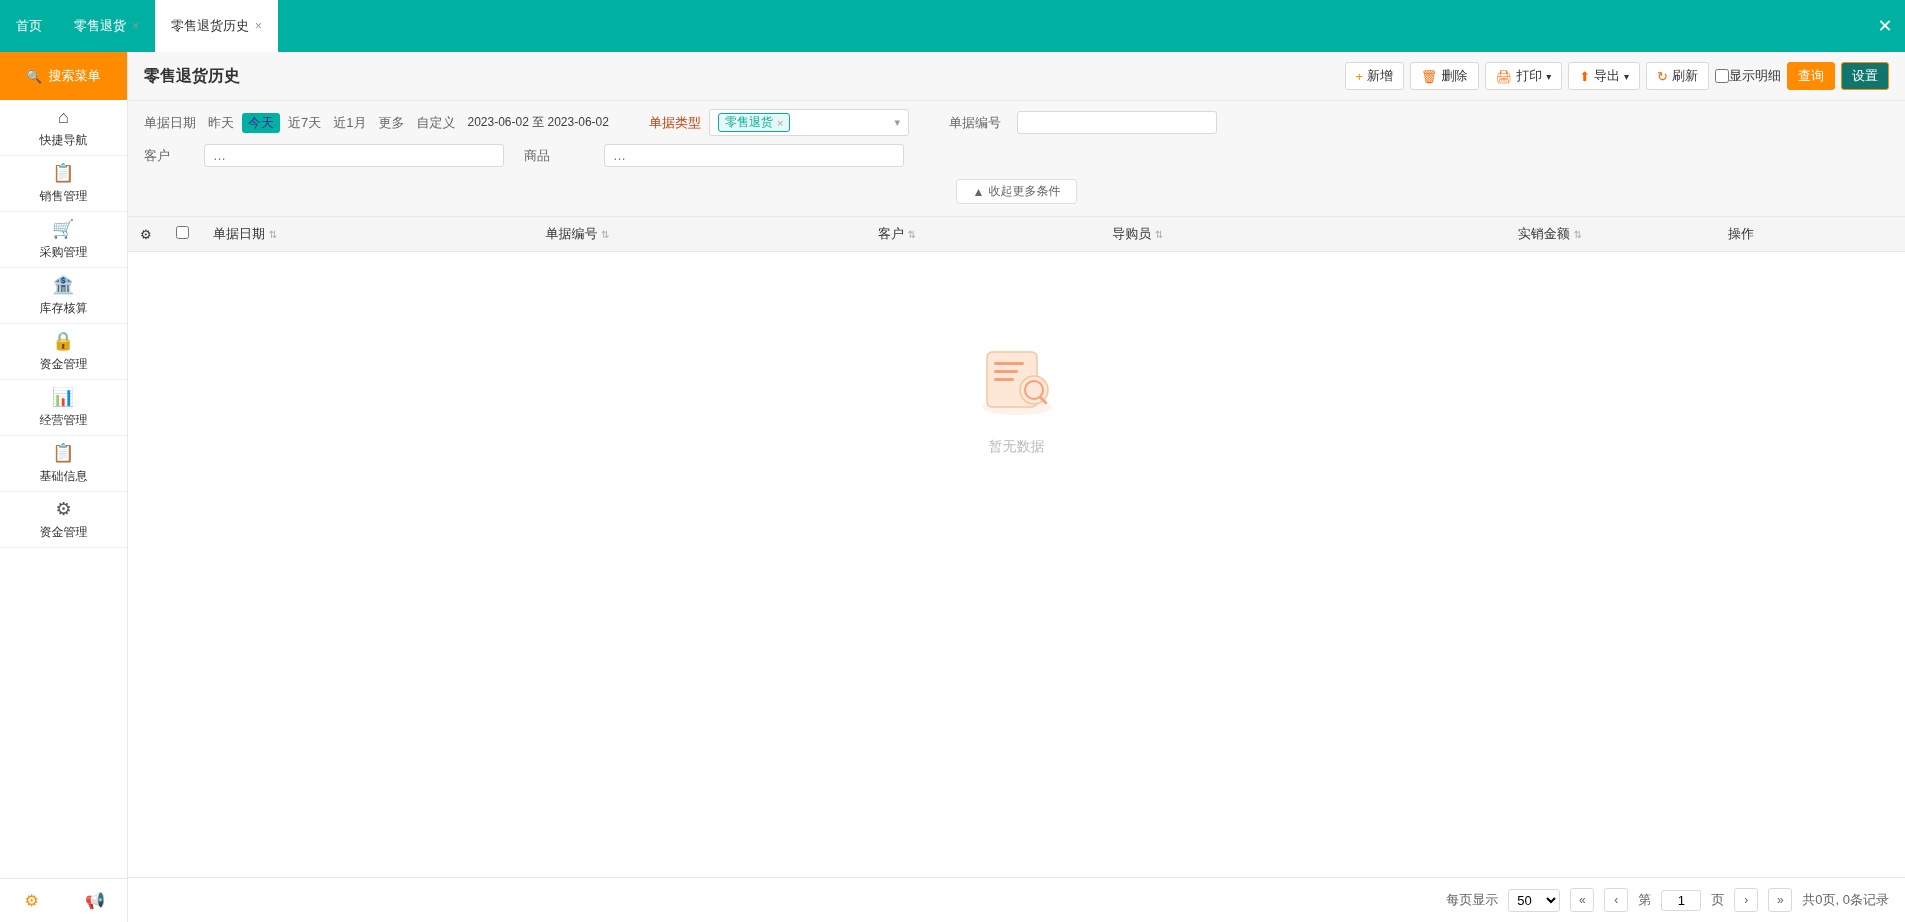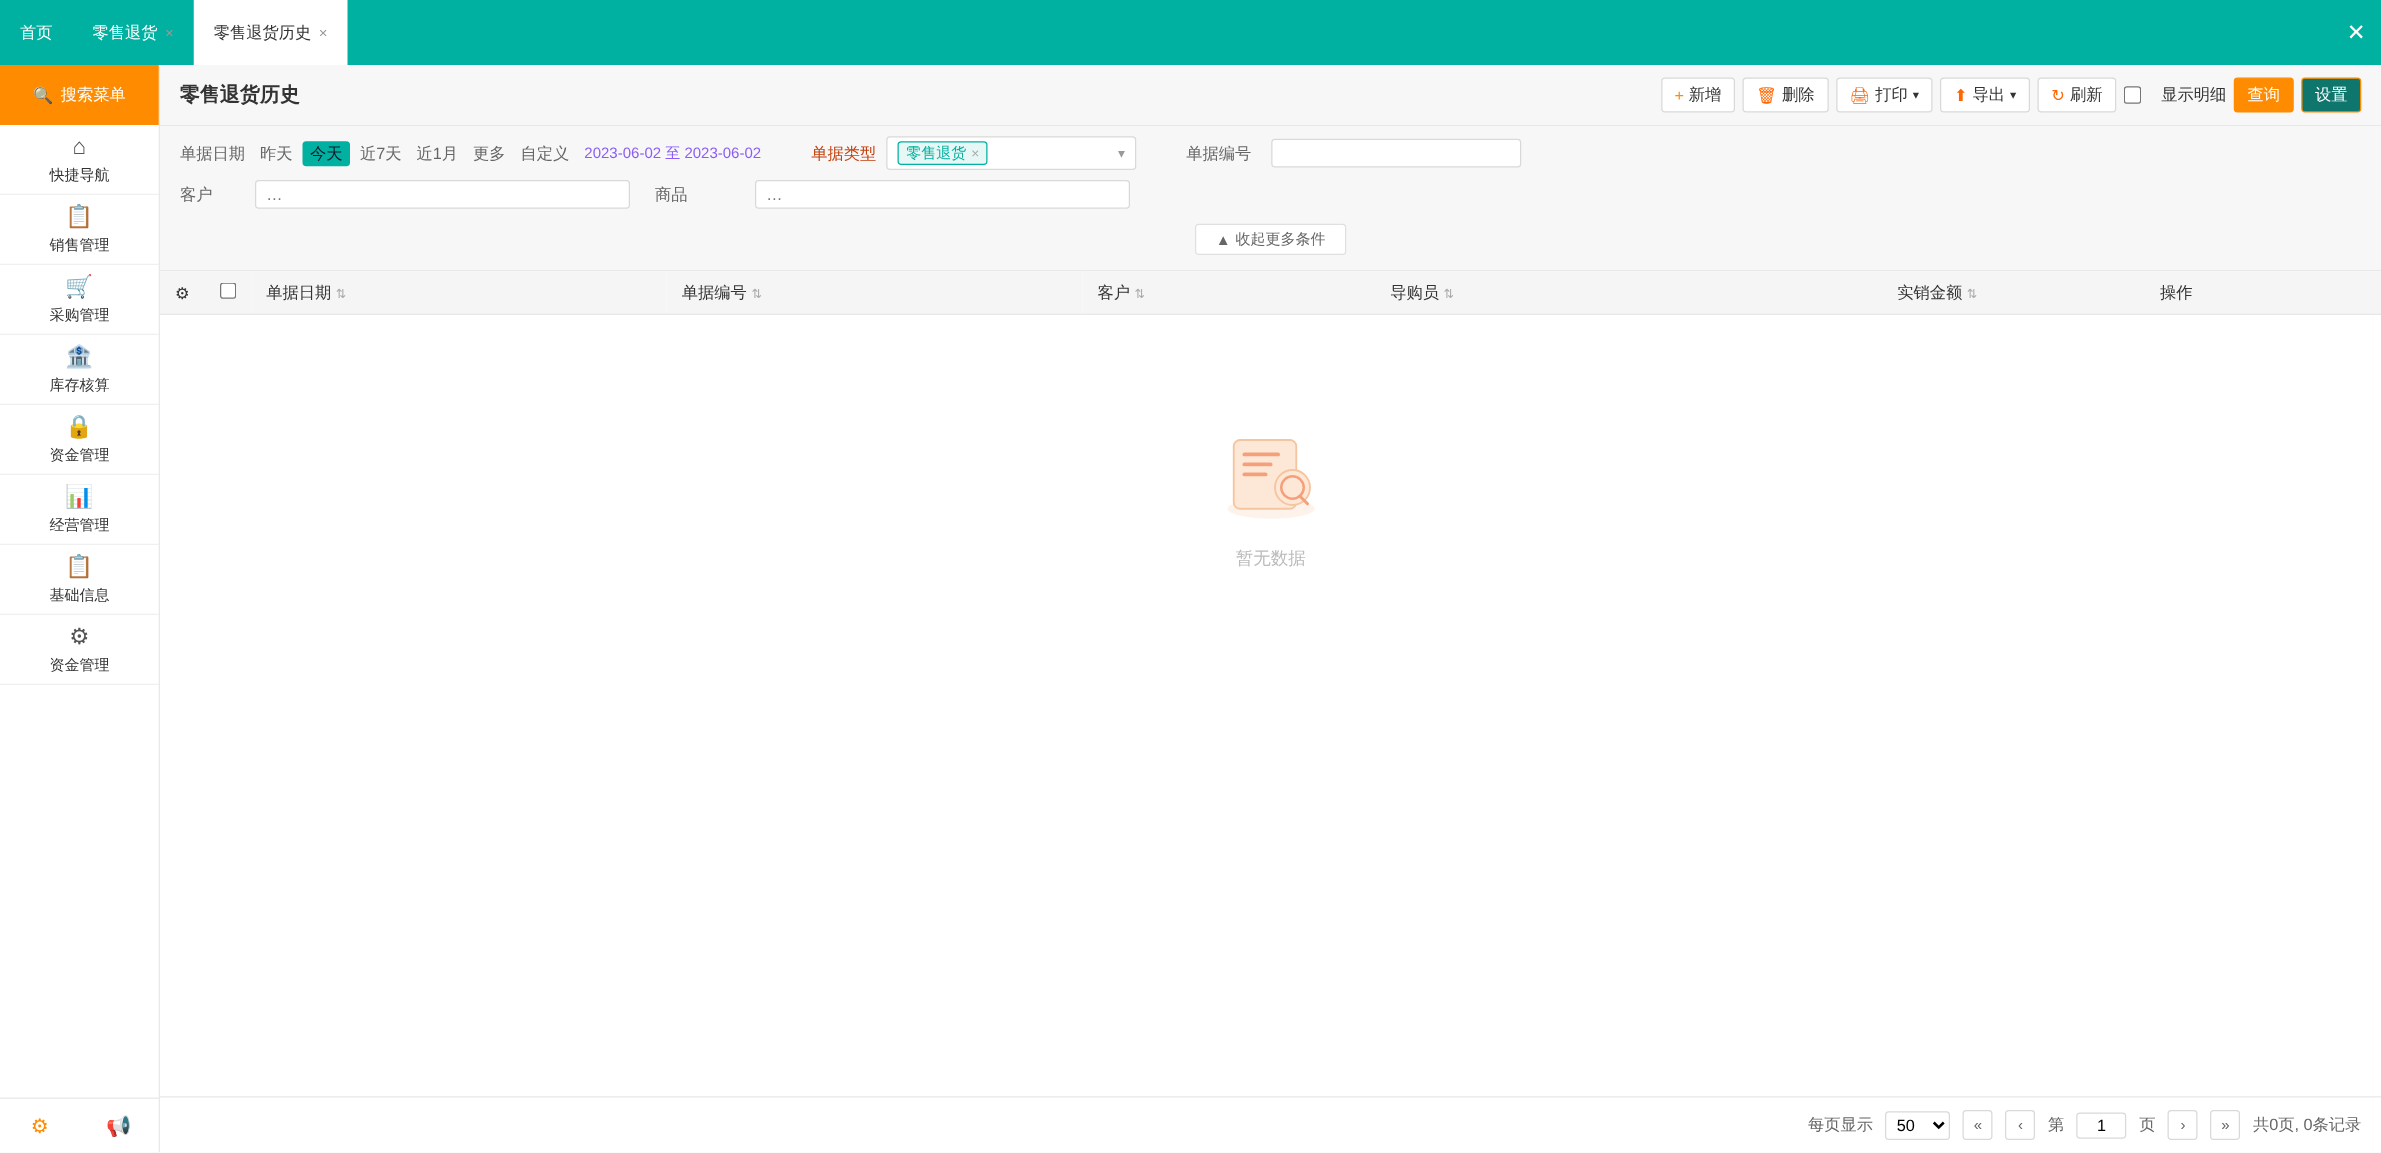--- a/index.html
+++ b/index.html
@@ -156,21 +156,21 @@
       color: #333;
       cursor: pointer;
       font-size: 13px;
       white-space: nowrap;
     }
     .toolbar-btn.orange { background: #ff8c00; border-color: #ff8c00; color: #fff; }
     .toolbar-btn.has-dropdown::after {
       content: ' ▾';
       font-size: 10px;
     }
-    .checkbox-display { display: flex; align-items: center; gap: 16px; font-size: 13px; color: #333; }
+    .checkbox-display { display: flex; align-items: center; gap: 0; font-size: 13px; color: #333; }
     .checkbox-display input { width: 14px; height: 14px; }
 
     
     .filter-area {
       background: #f7f7f7;
       padding: 8px 16px;
       border-bottom: 1px solid #e8e8e8;
       flex-shrink: 0;
     }
     .filter-row {
@@ -192,26 +192,26 @@
       margin-right: 8px;
     }
     .date-opt {
       color: #666;
       cursor: pointer;
       font-size: 13px;
       padding: 1px 4px;
     }
     .date-opt.active {
       background: #00b0a0;
-      color: #0f172a;
+      color: #4c1d95;
       border-radius: 3px;
       padding: 1px 6px;
     }
     .date-range {
-      color: #8b5cf6;
+      color: #404040;
       font-size: 12px;
       margin-right: 20px;
     }
     .filter-type-label {
       color: #c2410c;
       font-size: 13px;
       min-width: 60px;
       flex-shrink: 0;
       margin-left: 20px;
     }

